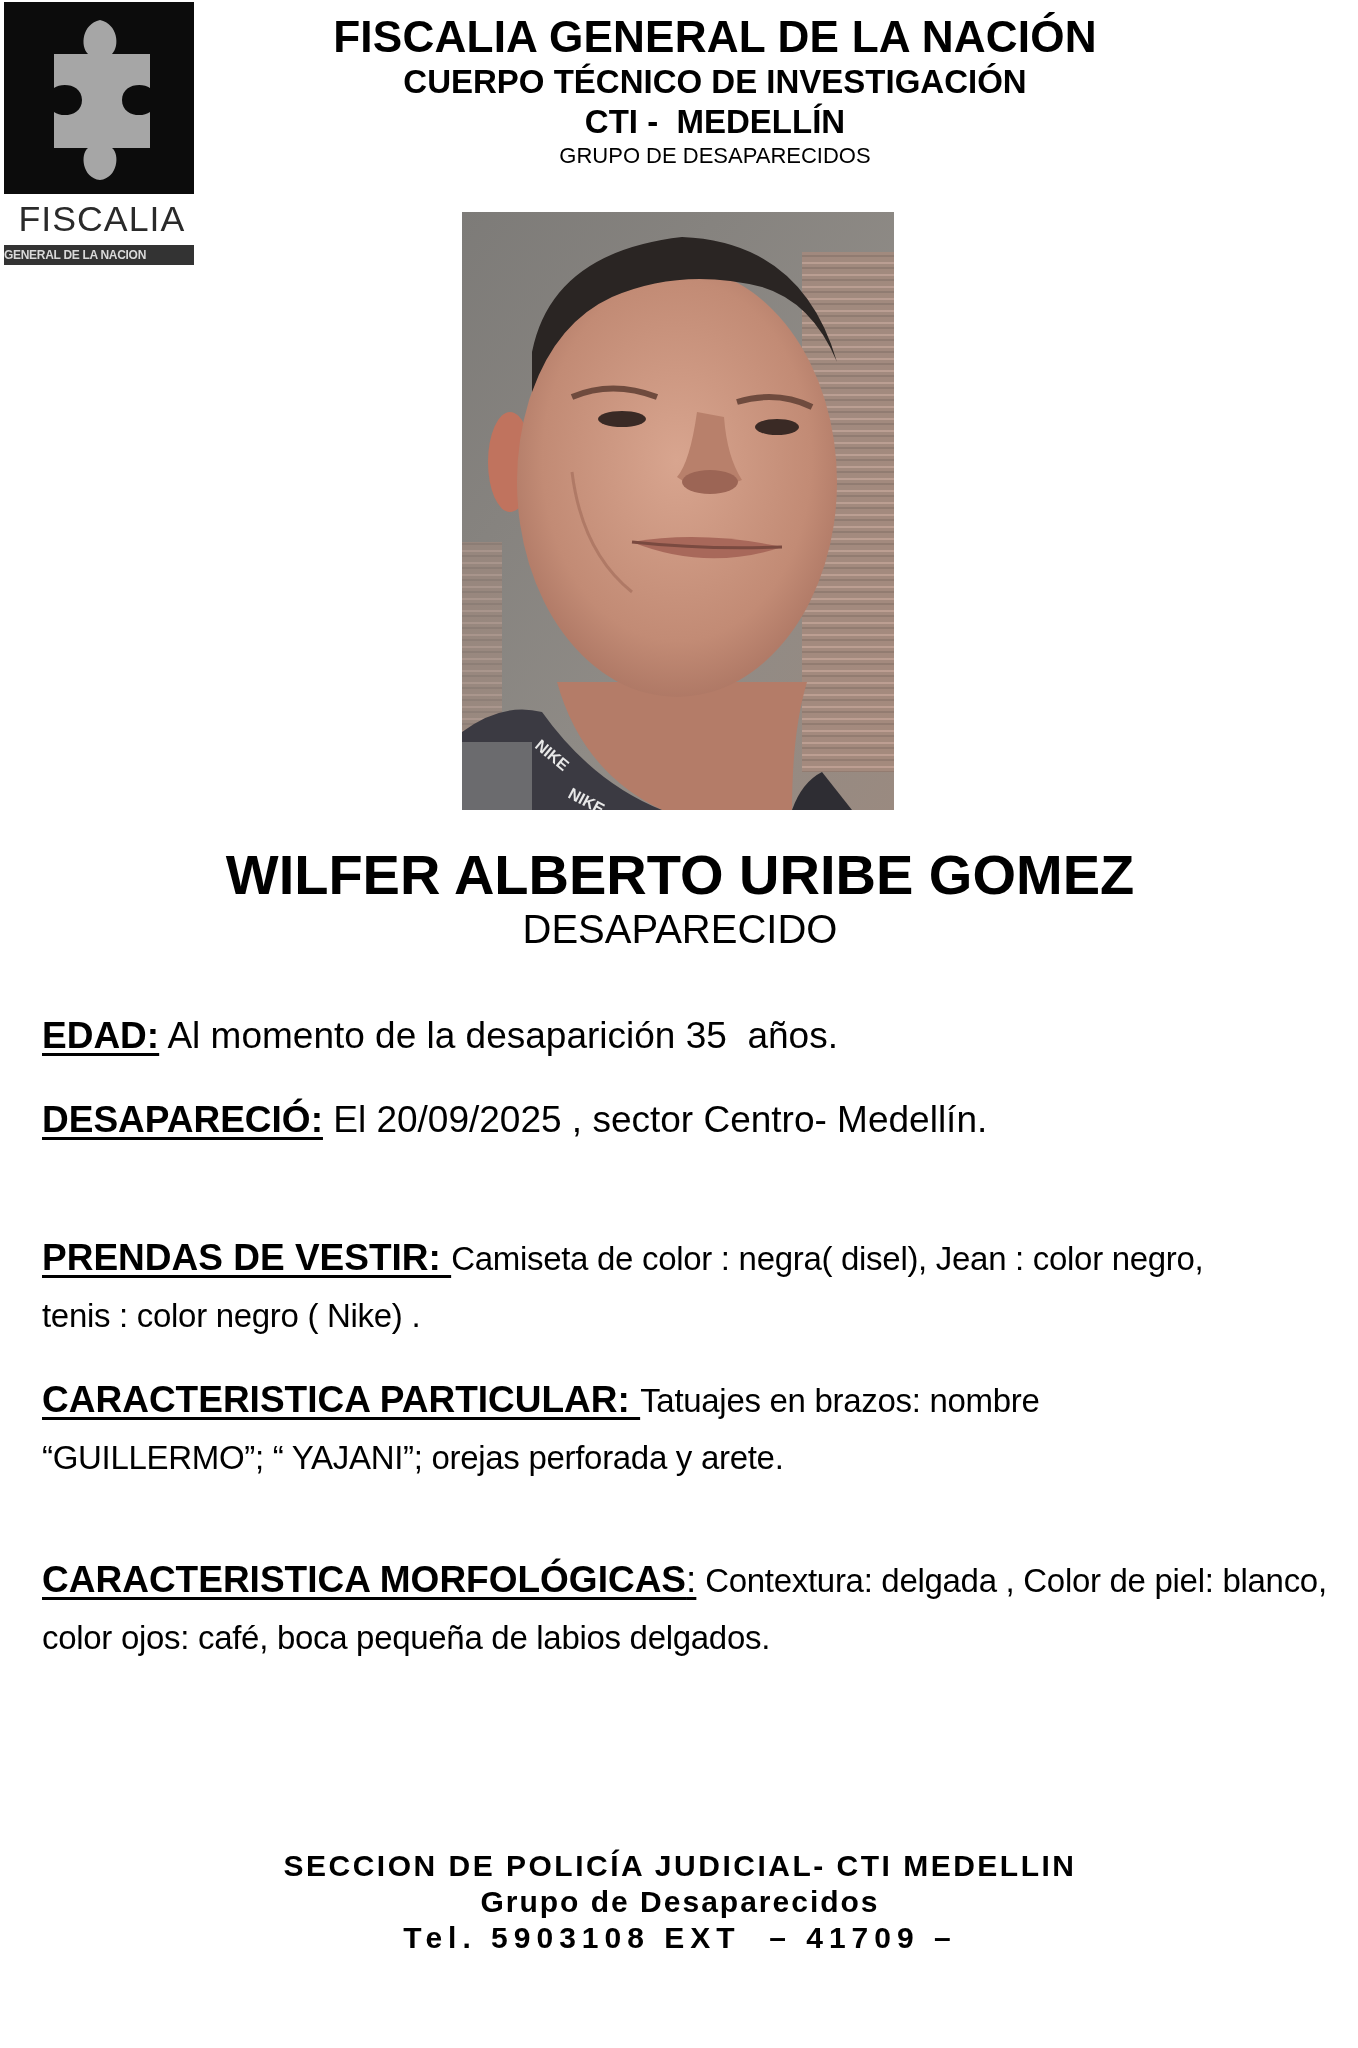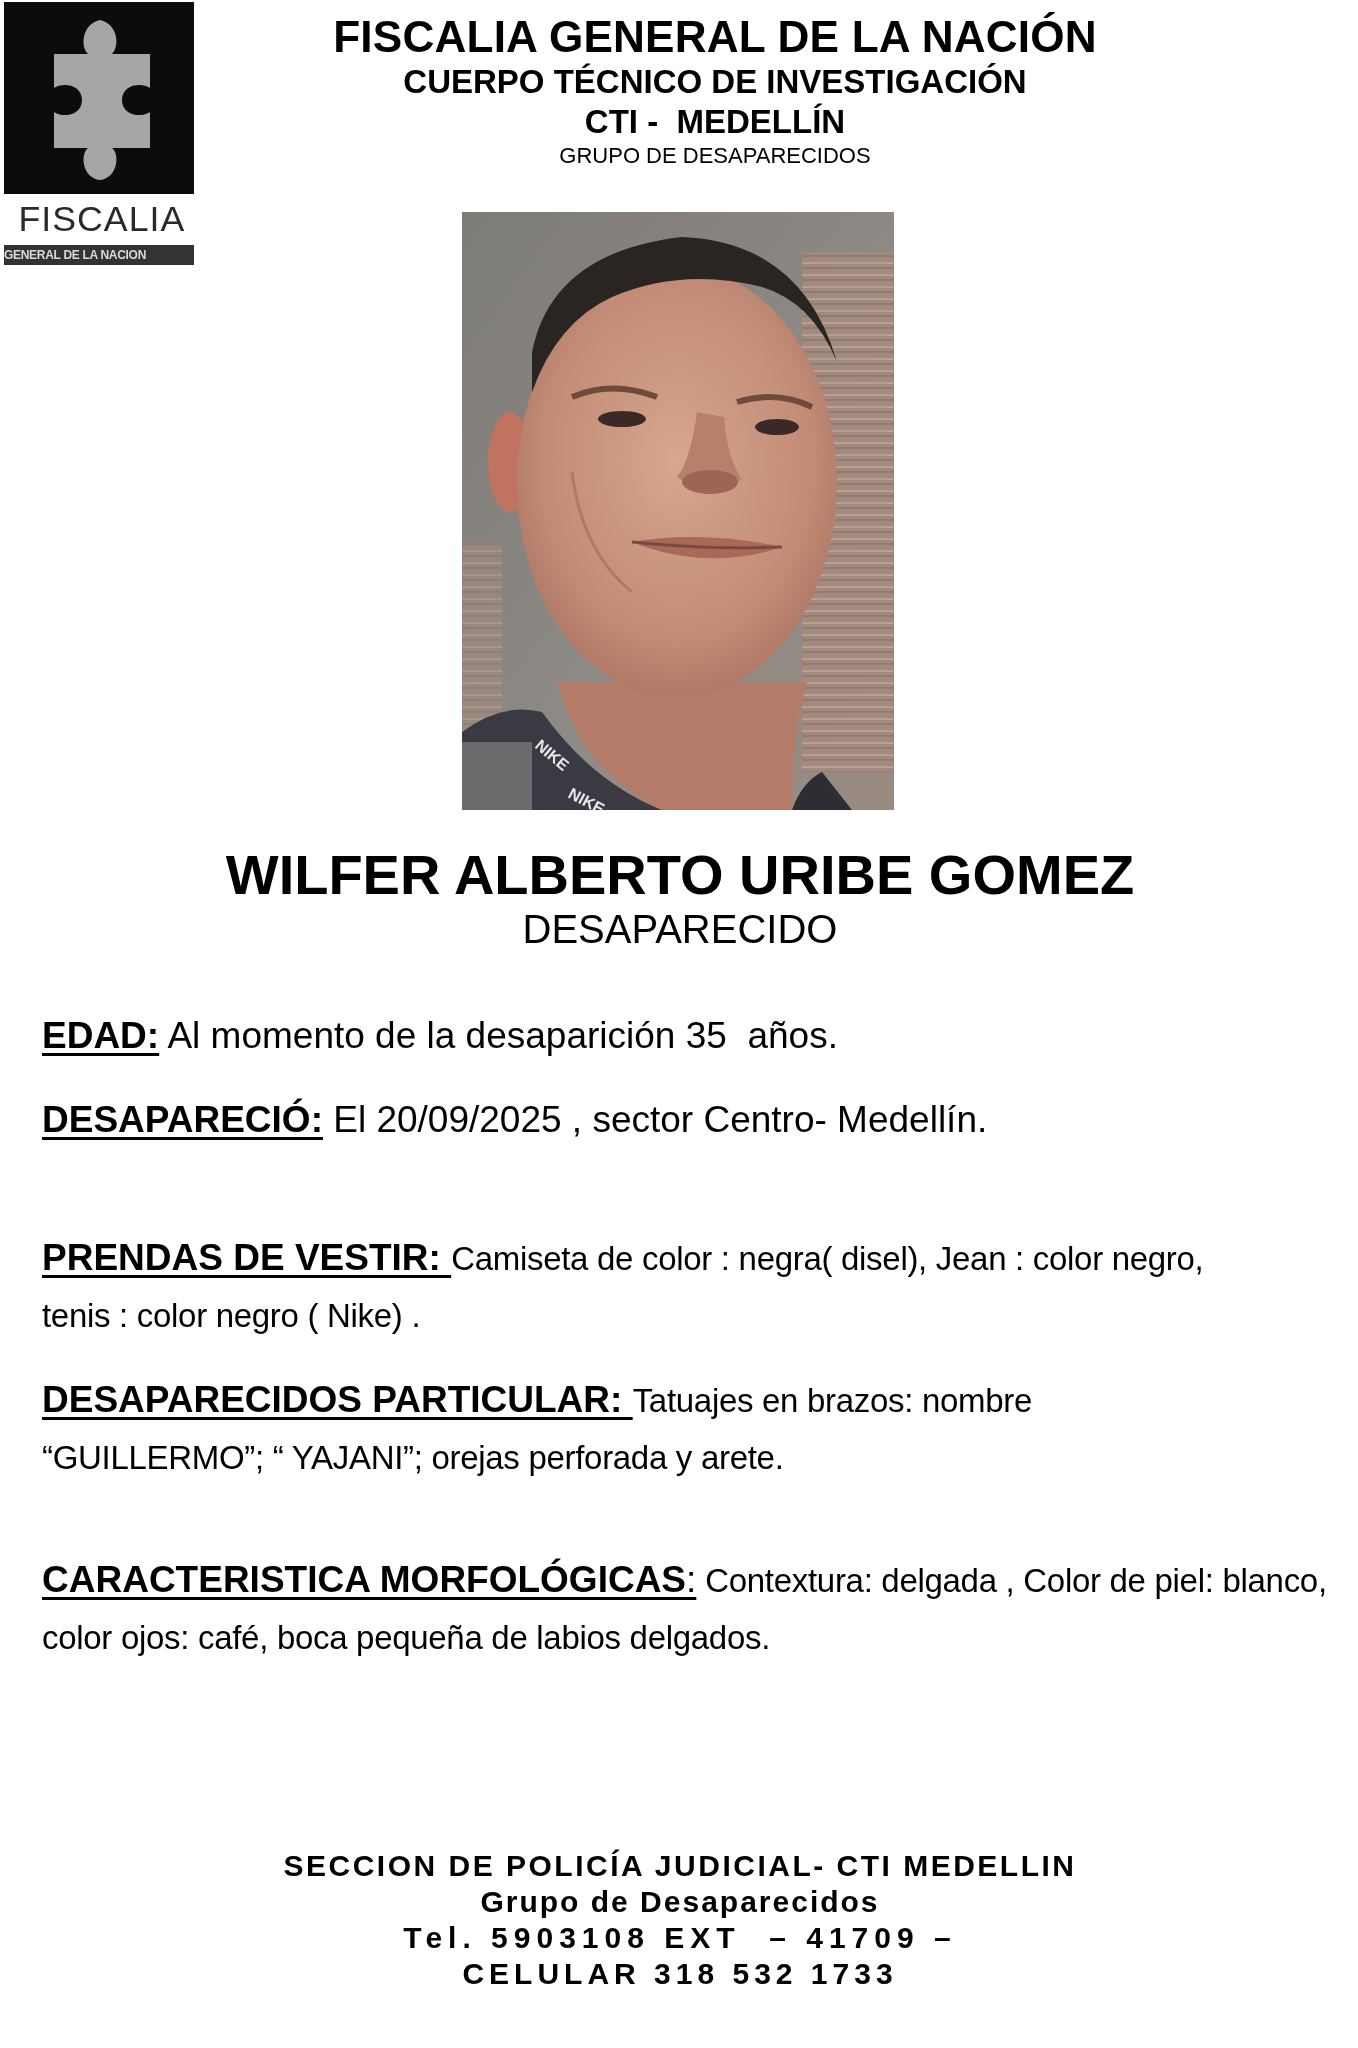--- a/index.html
+++ b/index.html
@@ -299,22 +299,21 @@
   <div class="person-name">WILFER ALBERTO URIBE GOMEZ</div>
   <div class="status">DESAPARECIDO</div>
 </div>
 
 <div class="field field-arial f-edad"><span class="label">EDAD:</span><span class="value"> Al momento de la desaparición 35  años.</span></div>
 
 <div class="field field-arial f-desap"><span class="label">DESAPARECIÓ:</span><span class="value"> El 20/09/2025 , sector Centro- Medellín.</span></div>
 
 <div class="field field-carlito f-prendas" style="width:1180px;"><span class="label">PRENDAS DE VESTIR: </span><span class="value">Camiseta de color : negra( disel), Jean : color negro, tenis : color negro ( Nike) .</span></div>
 
-<div class="field field-carlito f-caract" style="width:1130px;"><span class="label">DESAPARECIDOS PARTICULAR: </span><span class="value">Tatuajes en brazos: nombre “GUILLERMO”; “ YAJANI”; orejas perforada y arete.</span></div>
+<div class="field field-carlito f-caract" style="width:1130px;"><span class="label">CARACTERISTICA PARTICULAR: </span><span class="value">Tatuajes en brazos: nombre “GUILLERMO”; “ YAJANI”; orejas perforada y arete.</span></div>
 
 <div class="field field-carlito f-morf" style="width:1290px;"><span class="label">CARACTERISTICA MORFOLÓGICAS</span><span class="label" style="font-weight:normal;">:</span><span class="value"> Contextura: delgada , Color de piel: blanco, color ojos: café, boca pequeña de labios delgados.</span></div>
 
 <div class="footer">
   <div class="l1">SECCION DE POLICÍA JUDICIAL- CTI MEDELLIN</div>
   <div class="l2">Grupo de Desaparecidos</div>
   <div class="l4">Tel. 5903108 EXT  – 41709 –</div>
-  <div class="l5">CELULAR 318 532 1733</div>
 </div>
 
 </body></html>

